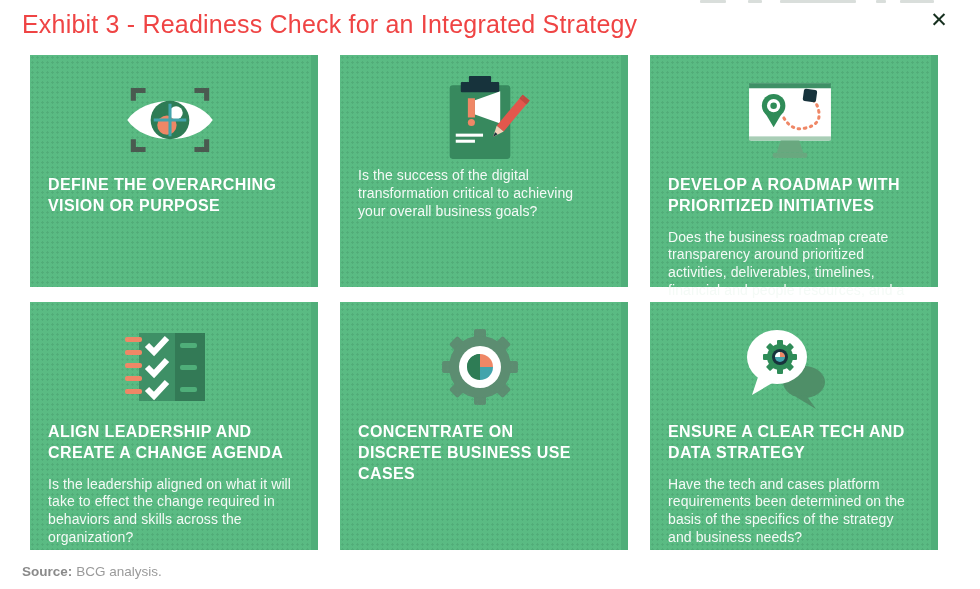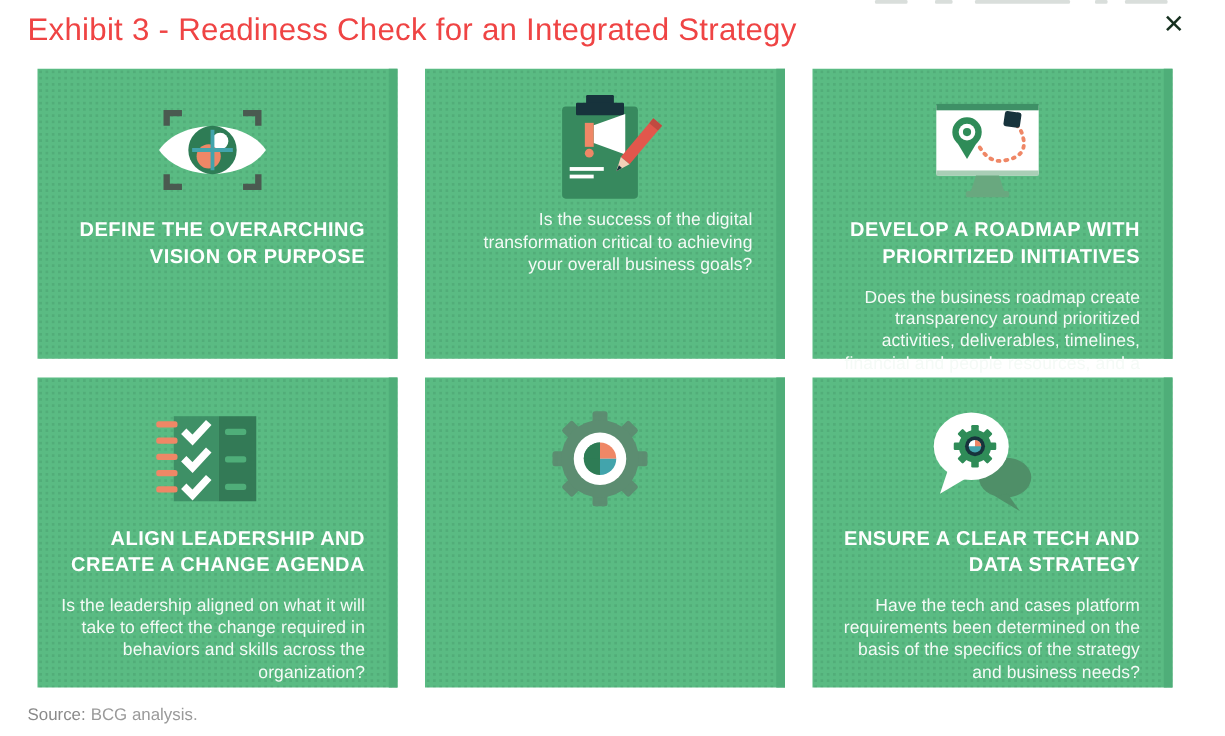--- a/index.html
+++ b/index.html
@@ -16,36 +16,36 @@
   .remnant.r5 { left:200px;width:34px; }
 
   .exhibit-header { position:relative; padding:10px 30px 8px 22px; height:52px; }
   .exhibit-title { color:#ef4444; font-size:25px; font-weight:500; letter-spacing:.2px; }
   .close-btn { position:absolute; top:6px; right:28px; width:26px; height:26px;
                display:flex; align-items:center; justify-content:center;
                background:none; border:none; cursor:pointer;
                color:#16301f; font-size:21px; line-height:1; font-weight:400; }
 
   .cards { display:grid; grid-template-columns:repeat(3, 288px);
-           grid-template-rows:232px 248px; gap:15px 22px; margin:3px 42px 0 30px;text-align:right; }
+           grid-template-rows:232px 248px; gap:15px 22px; margin:3px 42px 0 30px; }
 
   .card { position:relative; background:#5abb83; color:#ffffff;
           padding:18px 26px 14px 18px;
           background-image: radial-gradient(rgba(23,70,46,.12) 1px, transparent 1.3px);
           background-size:5px 5px; }
   .card::after { content:""; position:absolute; top:0; right:0; bottom:0; width:7px;
                  background:#4fae79; }
 
   .icon-area { height:94px; display:flex; align-items:center; justify-content:center; }
   .card-title { font-size:16px; font-weight:700; letter-spacing:.4px; line-height:1.3;
                 text-transform:uppercase; margin:8px 0 12px; }
   .card-body { font-size:14px; line-height:1.27; letter-spacing:.1px; color:#f4faf6; }
 
   .exhibit-footer { margin:14px 0 0 22px; font-size:13.5px; color:#9a9a9a; }
-  .src-label { font-weight:400; color:#8a8a8a; margin-right:4px;text-align:right; }
+  .src-label { font-weight:700; color:#8a8a8a; margin-right:4px;text-align:right; }
 </style>
 </head>
 <body>
 
 <div class="top-remnants">
   <div class="remnant r1"></div>
   <div class="remnant r2"></div>
   <div class="remnant r3"></div>
   <div class="remnant r4"></div>
   <div class="remnant r5"></div>
@@ -164,20 +164,21 @@
           <rect x="49" y="7" width="12" height="14" rx="2" transform="rotate(315 55 45)"></rect>
           <circle cx="55" cy="45" r="31"></circle>
         </g>
         <circle cx="55" cy="45" r="21" fill="#ffffff"></circle>
         <path d="M55 32 A13 13 0 0 0 55 58 L55 45 Z" fill="#2e7c55"></path>
         <path d="M55 32 A13 13 0 0 1 68 45 L55 45 Z" fill="#ef8766"></path>
         <path d="M68 45 A13 13 0 0 1 55 58 L55 45 Z" fill="#42a4ac"></path>
         <path d="M55 32 A13 13 0 0 0 42 45 L55 45 Z" fill="#2e7c55"></path>
       </svg>
     </div>
+    <div class="card-title">Concentrate on Discrete Business Use Cases</div>
   </div>
 
   <div class="card">
     <div class="icon-area">
       <svg width="120" height="92" viewBox="0 0 120 92">
         <ellipse cx="74" cy="61" rx="21" ry="16" fill="#4f8f68"></ellipse>
         <polygon points="76,74 86,88 66,76" fill="#4f8f68"></polygon>
         <ellipse cx="47" cy="36" rx="30" ry="27" fill="#ffffff"></ellipse>
         <polygon points="28,56 22,74 44,61" fill="#ffffff"></polygon>
         <g fill="#2f8c58">

